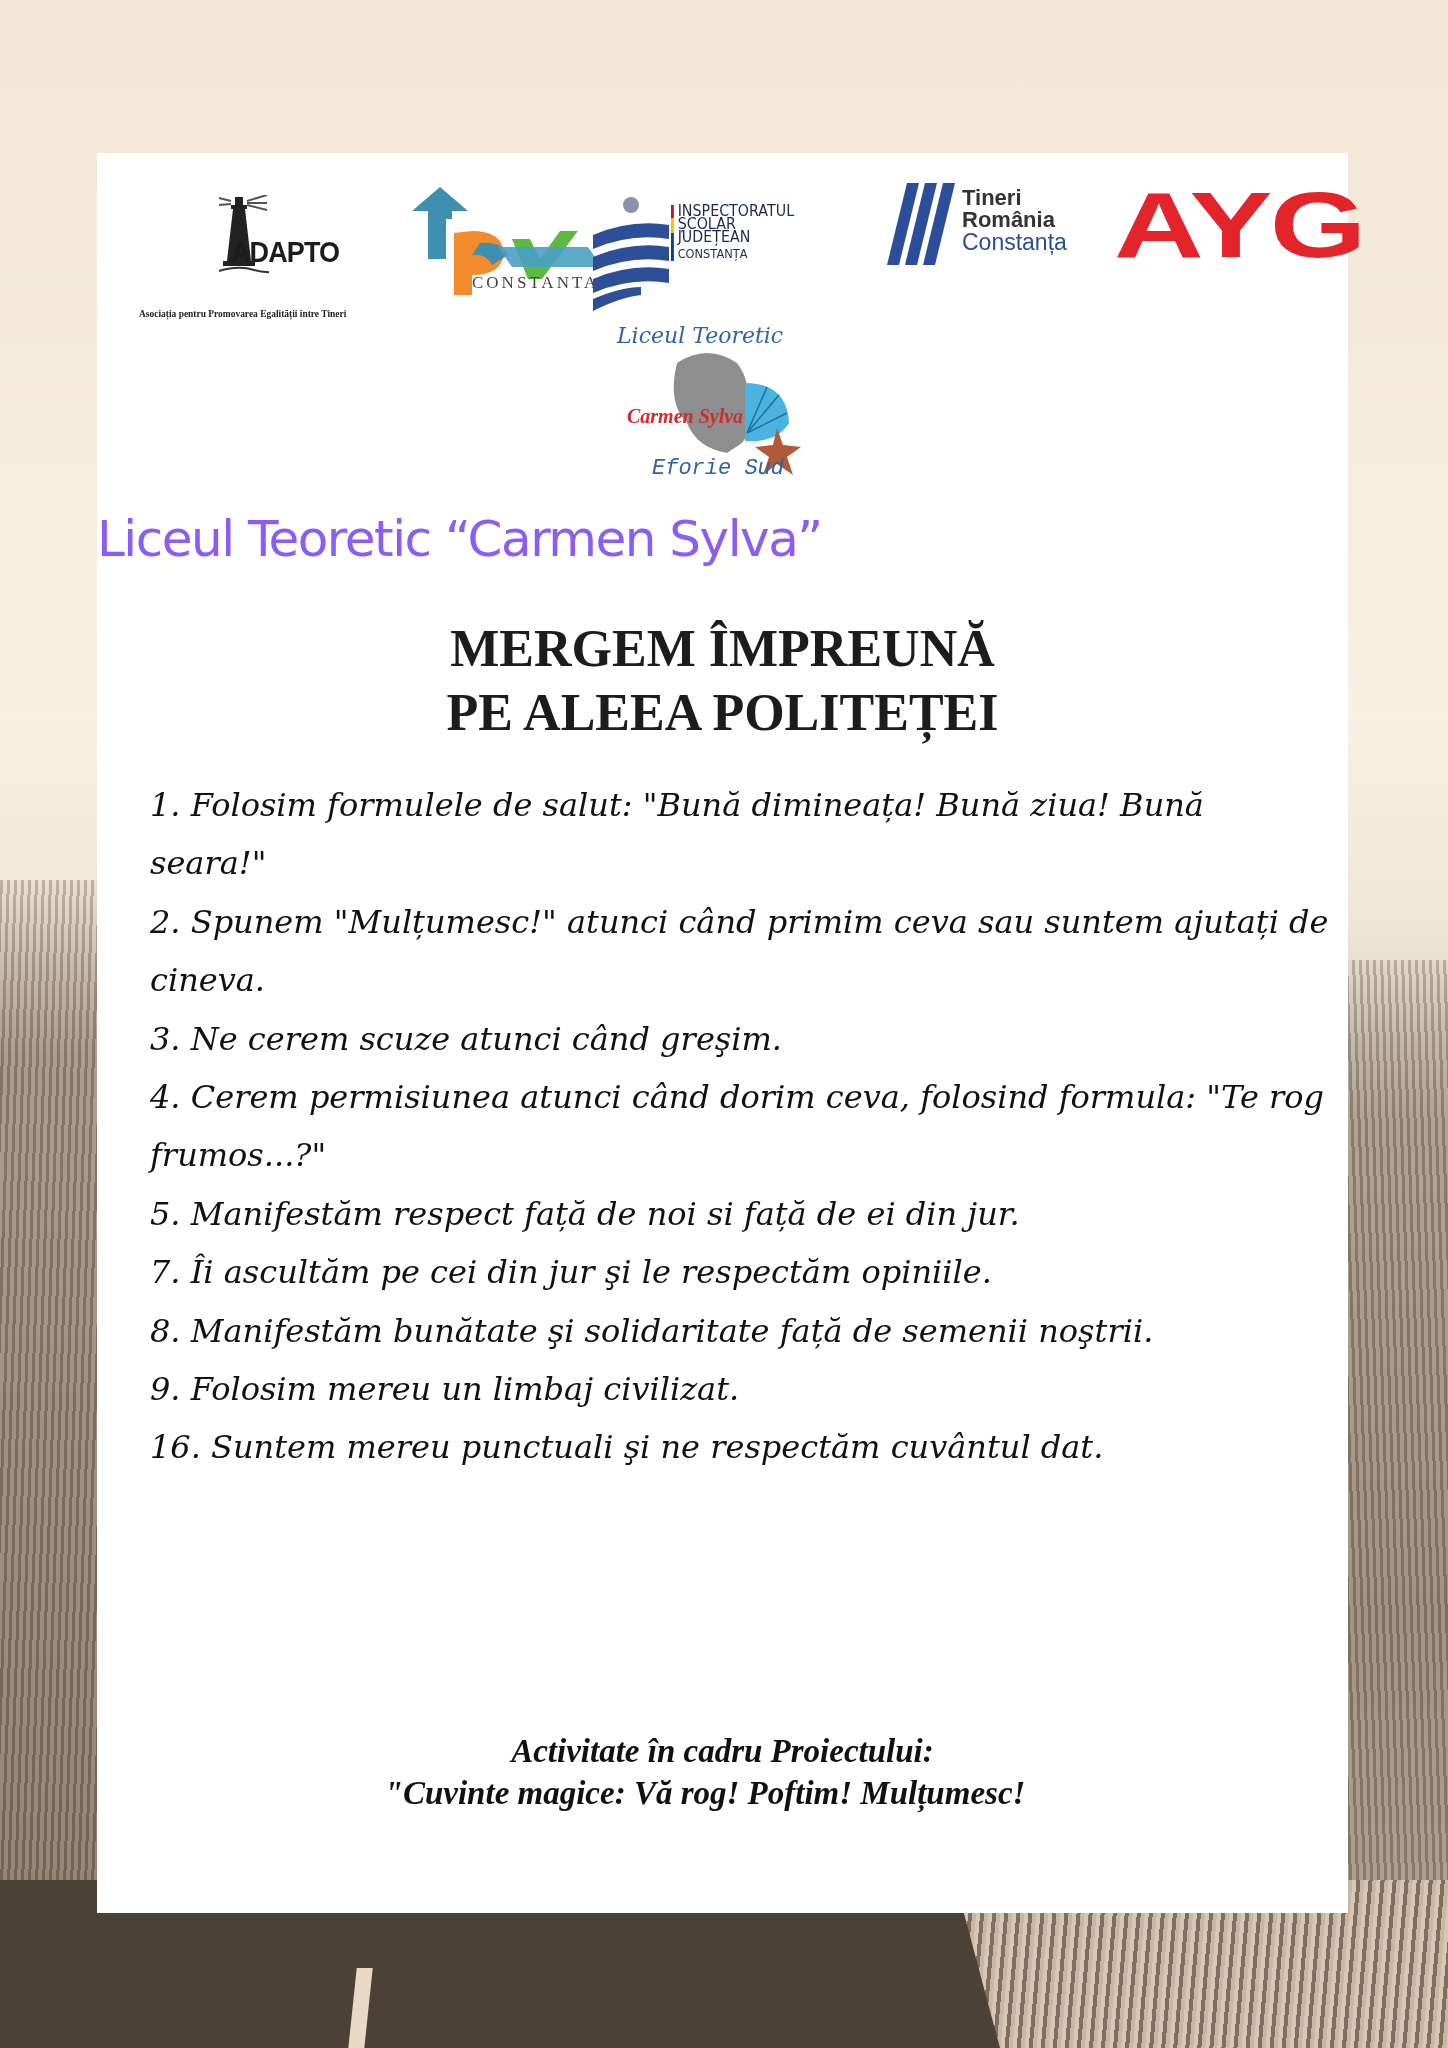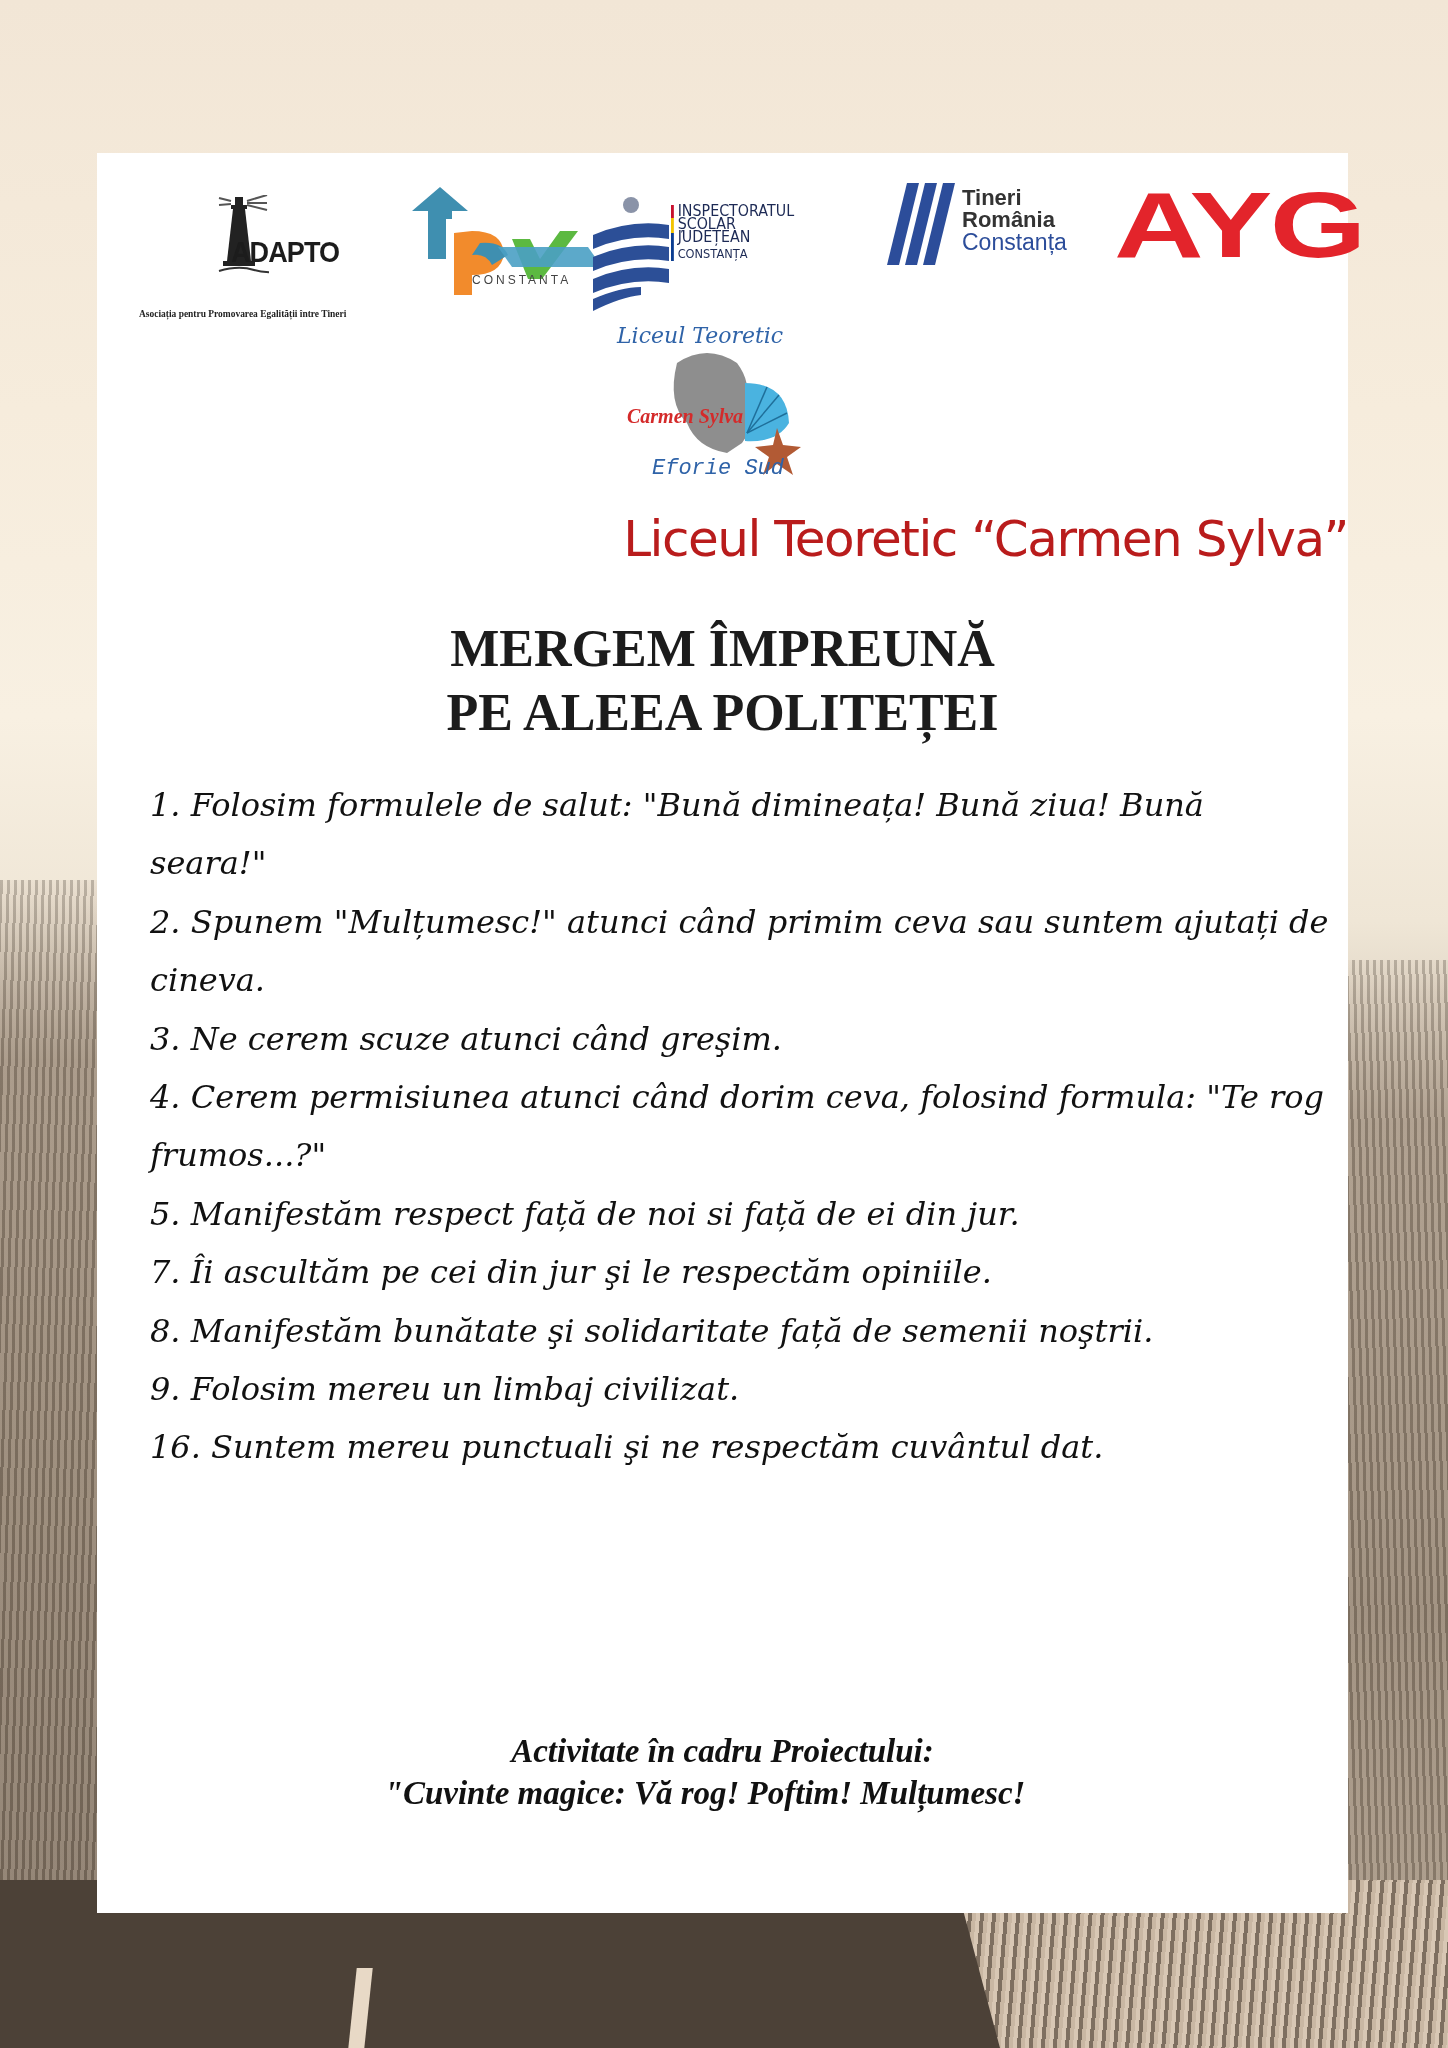--- a/index.html
+++ b/index.html
@@ -54,22 +54,22 @@
       position: absolute; left: 92px; top: 42px; font-family: "Liberation Sans", sans-serif;
       font-size: 30px; font-weight: bold; color: #1c1c1c; letter-spacing: -1px; transform: scaleX(.9); transform-origin: left;
     }
     .adapto .sub {
       position: absolute; left: 0; top: 115px; white-space: nowrap;
       font-family: "Liberation Serif", serif; font-weight: bold; font-size: 10.5px; color: #222;
       transform: scaleX(.9); transform-origin: left;
     }
     .ipov { left: 315px; top: 30px; width: 190px; height: 115px; }
     .ipov .sub {
-      position: absolute; left: 60px; top: 90px; font-size: 12px; color: #444;
-      letter-spacing: 3px; font-family: Liberation Sans, sans-serif; font-weight: 300;
+      position: absolute; left: 60px; top: 90px; font-size: 17px; color: #444;
+      letter-spacing: 3px; font-family: Liberation Serif, serif; font-weight: 300;
     }
     .isj { left: 494px; top: 18px; width: 260px; height: 120px; margin-top: 24px; }
     .isj .txt {
       position: absolute; left: 80px; top: 10px; font-family: "DejaVu Sans", sans-serif;
       font-size: 15px; line-height: 13px; color: #1d2a55; text-transform: uppercase;
       border-left: 3px solid; border-image: linear-gradient(180deg, #c8102e 0 25%, #f2c300 25% 50%, #0b3d91 50% 100%) 1;
       padding-left: 4px; transform: scaleX(.95); transform-origin: left;
     }
     .isj .txt div:last-child { font-size: 12px; margin-top: 4px; }
     .rrc { left: 790px; top: 30px; width: 225px; height: 90px; }
@@ -95,22 +95,22 @@
       position: absolute; left: 10px; top: 82px; font-family: "Liberation Serif", serif;
       font-style: italic; font-weight: bold; font-size: 20px; color: #d42a2a;
     }
     .emblem .place {
       position: absolute; left: 35px; top: 133px; font-family: Liberation Mono, monospace;
       font-style: italic; font-size: 22px; color: #2f63a8;
     }
 
     .school-title {
       position: absolute; left: 0; width: 100%; top: 510px; margin-top: -153px;
-      text-align: right; font-family: "DejaVu Sans", sans-serif; font-size: 50px;
-      letter-spacing: -1.5px; color: #b91c1c;
+      text-align: left; font-family: "DejaVu Sans", sans-serif; font-size: 50px;
+      letter-spacing: -1.5px; color: #8b5cf6;
     }
     .heading {
       position: absolute; left: 0; width: 100%; top: 617px; margin-top: -153px;
       text-align: center; font-family: "Liberation Serif", serif; font-weight: bold;
       font-size: 52px; line-height: 64px; color: #1c1c1c;
     }
     .rules {
       position: absolute; left: 53px; top: 776px; margin-top: -153px; width: 1180px;
       list-style: none; padding: 0; margin-left: 0;
       font-family: "DejaVu Serif", serif; font-style: italic; font-size: 32px;

